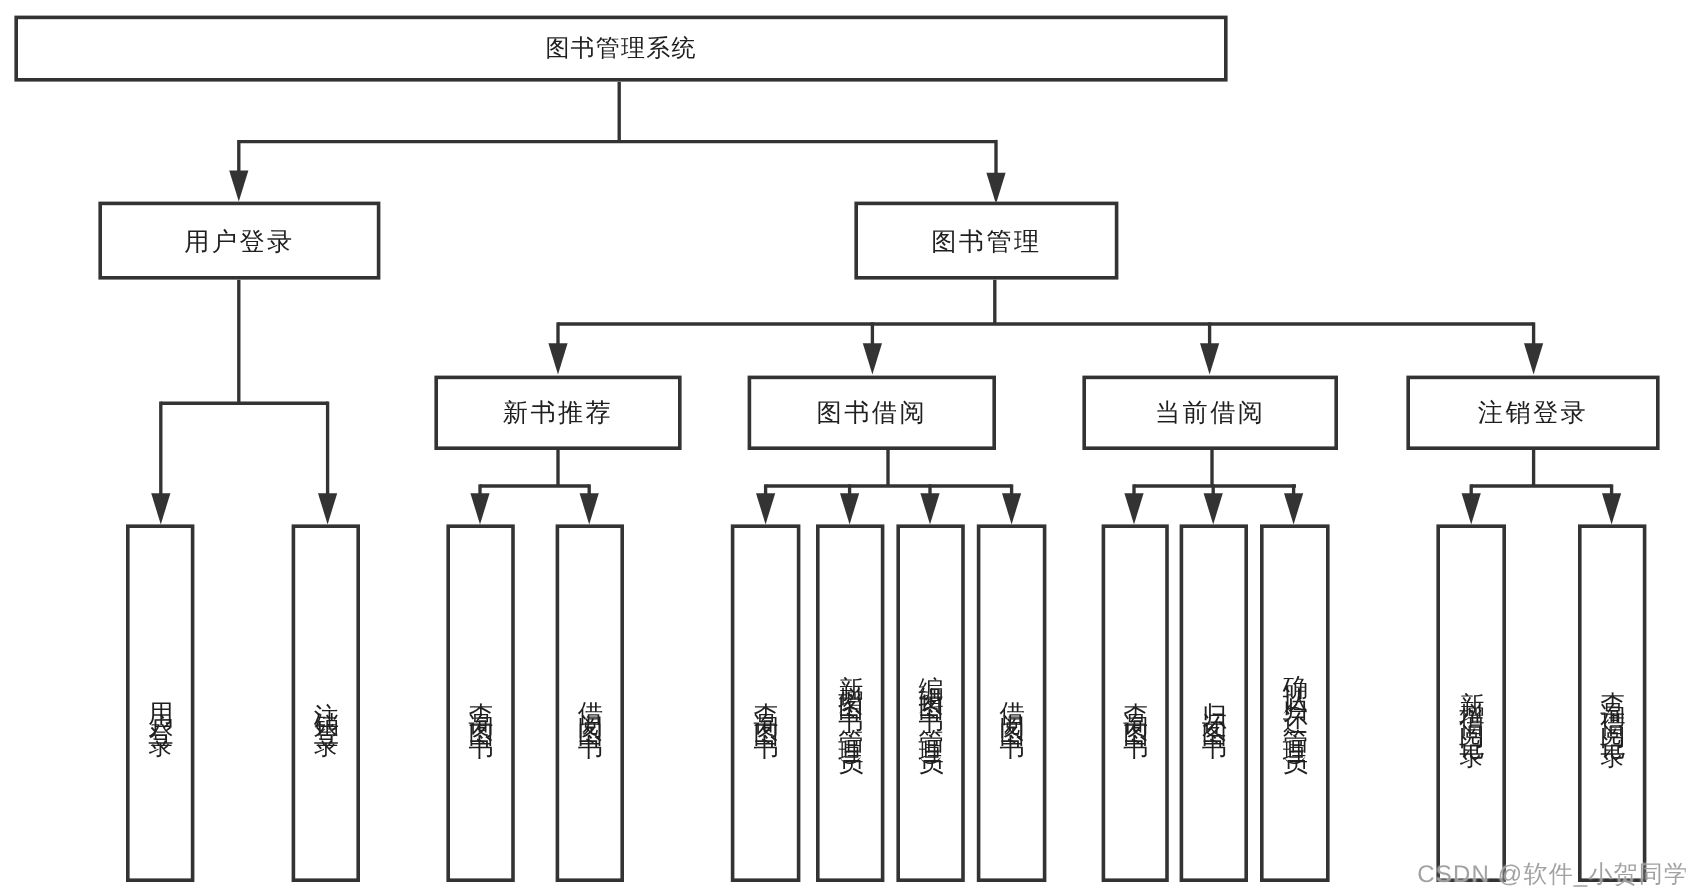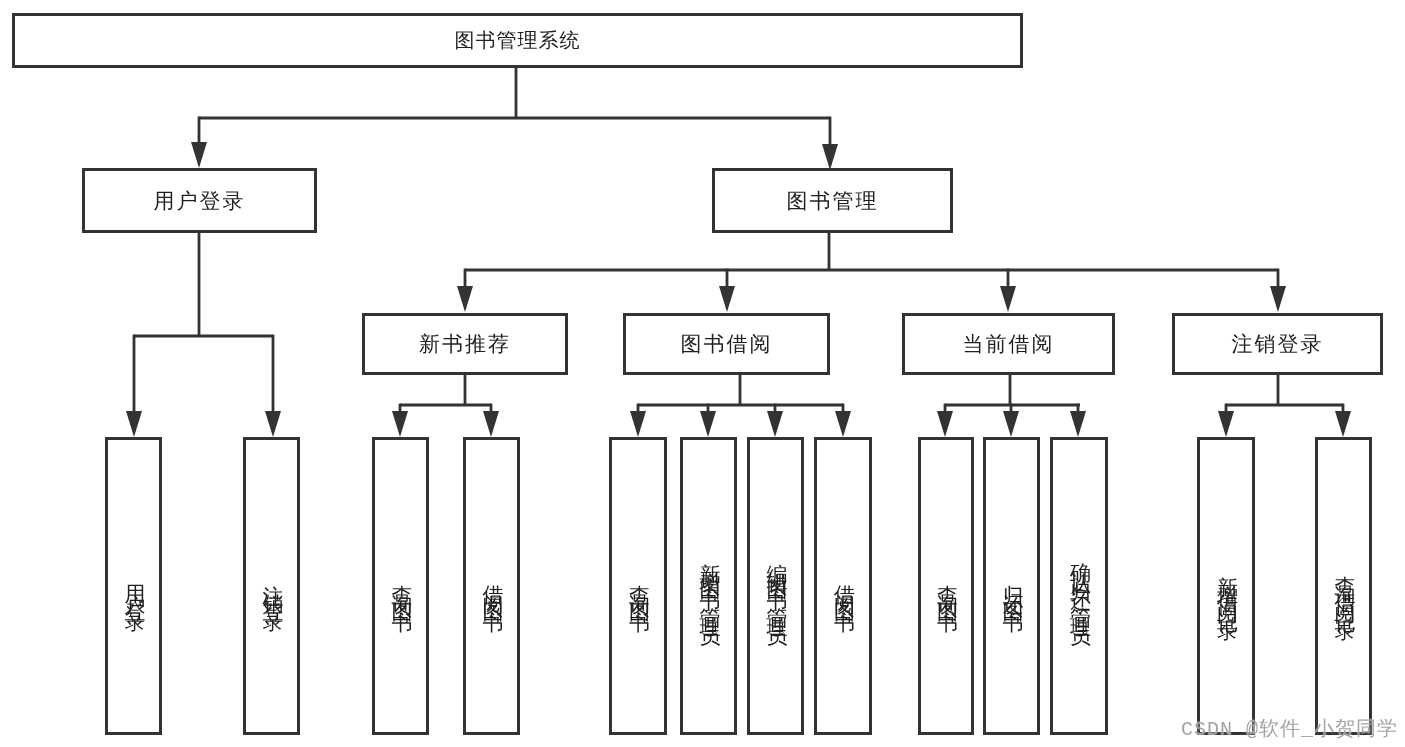--- a/index.html
+++ b/index.html
@@ -1,21 +1,21 @@
 <!DOCTYPE html>
 <html><head>
 <meta charset="utf-8">
 <style>
   html, body { margin: 0; padding: 0; background: #ffffff; }
   #canvas {
     position: relative;
     width: 1405px;
     height: 747px;
     background: #ffffff;
-    font-family: Liberation Mono, monospace;
+    font-family: Liberation Sans, sans-serif;
     color: #1f1f1f;
     overflow: hidden;
     border-radius: 24px;
   }
   .box {
     position: absolute;
     background: #ffffff;
     border: 3px solid #333333;
     box-sizing: border-box;
     display: flex;
@@ -124,21 +124,21 @@
     </g>
   </svg>
 
   <div class="box" style="left:12px; top:13px; width:1011px; height:55px;">
     <span class="hlabel root-label">图书管理系统</span>
   </div>
 
   <div class="box" style="left:82px; top:168px; width:235px; height:65px;">
     <span class="hlabel">用户登录</span>
   </div>
-  <div class="box" style="left:712px; top:168px; width:241px; height:65px;">
+  <div class="box" style="left:712px; top:168px; width:220px; height:65px;">
     <span class="hlabel">图书管理</span>
   </div>
 
   <div class="box" style="left:623px; top:313px; width:207px; height:62px;">
     <span class="hlabel">图书借阅</span>
   </div>
   <div class="box" style="left:362px; top:313px; width:206px; height:62px;">
     <span class="hlabel">新书推荐</span>
   </div>
   <div class="box" style="left:902px; top:313px; width:213px; height:62px;">

